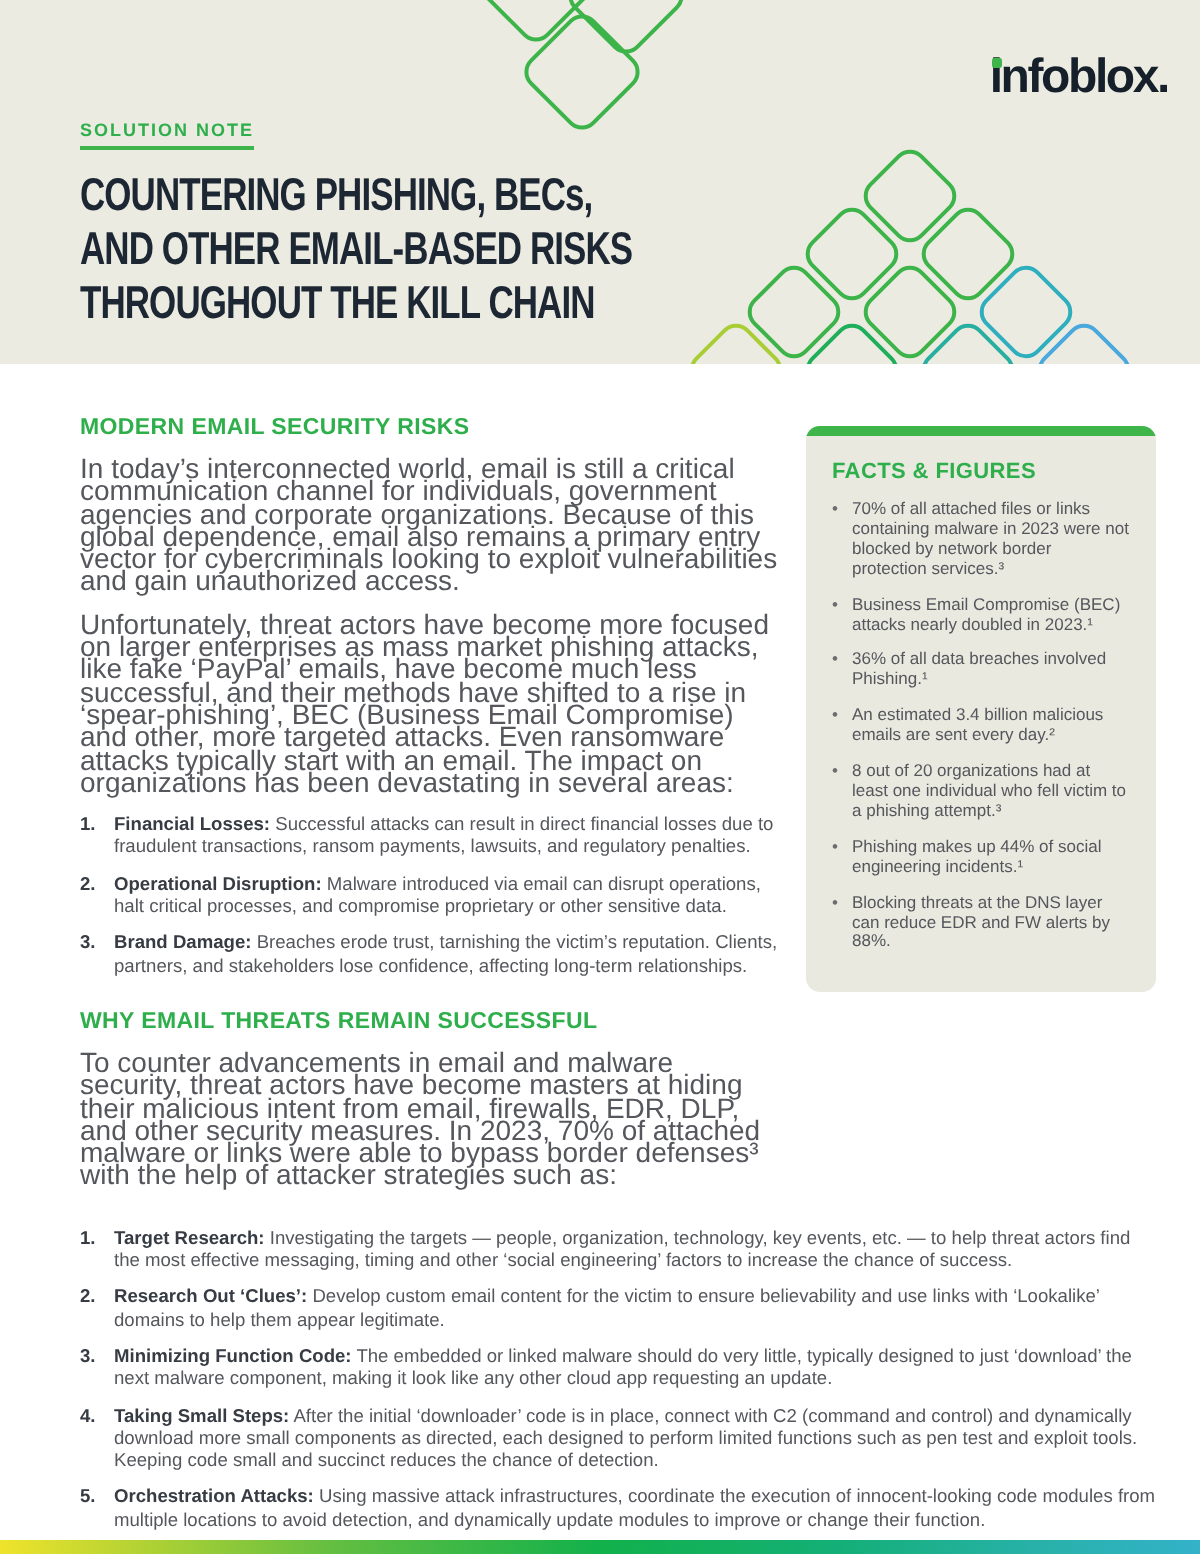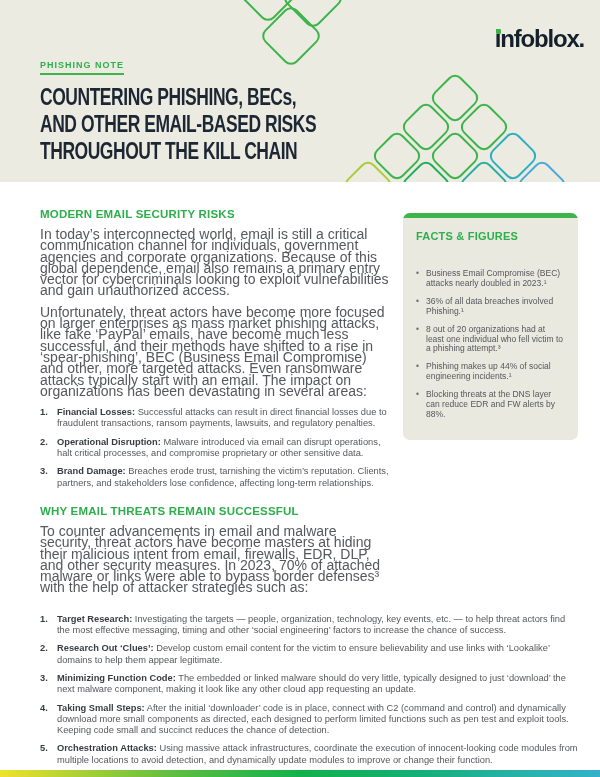--- a/index.html
+++ b/index.html
@@ -57,21 +57,21 @@
   }
   .nbody { font-size:9.3px; line-height:11.3px; color:#55575C; }
   .nbody b { color:#373C44; }
   
   .sidebar { width:175px; flex:none; margin-left:13px; margin-top:31px; }
   .card { background:#E9E9E0; border-radius:7px; overflow:hidden; }
   .card-top { height:5px; background:#3DB54A; }
   .card-body { padding:12px 13px 12px 13px; }
   .card-heading {
     font-size:11px; font-weight:bold; color:#2EAF4B; letter-spacing:0.2px;
-    margin-bottom:27px;
+    margin-bottom:8px;
   }
   .fact {
     position:relative; padding-left:10px; margin-bottom:8px;
     font-size:8.5px; line-height:9.9px; color:#55575C; list-style:none;
   }
   .fact::before { content:"•"; position:absolute; left:0; top:0; color:#6b6d70; }
   
   .footer-bar {
     position:absolute; left:0; right:0; bottom:0; height:7px;
     background:linear-gradient(90deg,#EFE32B 0%,#B6D333 11%,#62BE41 28%,
@@ -99,21 +99,21 @@
       <i class="dm" style="left:407px;top:166px;width:38px;height:38px;border-color:#1FAF5B;"></i>
       <i class="dm" style="left:465px;top:166px;width:38px;height:38px;border-color:#29AFA0;"></i>
       <i class="dm" style="left:523px;top:166px;width:38px;height:38px;border-color:#49A8DC;"></i>
     </div>
 
     <div class="logo">
       <span class="logo-text">infoblox.</span>
       <span class="logo-dot"></span>
     </div>
 
-    <div class="eyebrow">PHISHING NOTE</div>
+    <div class="eyebrow">SOLUTION NOTE</div>
 
     <h1 class="title">
       <span>COUNTERING PHISHING, BECs,</span>
       <span>AND OTHER EMAIL-BASED RISKS</span>
       <span>THROUGHOUT THE KILL CHAIN</span>
     </h1>
   </header>
 
   <div class="content">
     <div class="row">
@@ -142,22 +142,24 @@
         <p class="para">To counter advancements in email and malware security, threat actors have become masters at hiding their malicious intent from email, firewalls, EDR, DLP, and other security measures. In 2023, 70% of attached malware or links were able to bypass border defenses³ with the help of attacker strategies such as:</p>
 
       </div>
 
       <aside class="sidebar">
         <div class="card">
           <div class="card-top"></div>
           <div class="card-body">
             <div class="card-heading">FACTS &amp; FIGURES</div>
             <ul>
+              <li class="fact">70% of all attached files or links containing malware in 2023 were not blocked by network border protection services.³</li>
               <li class="fact">Business Email Compromise (BEC) attacks nearly doubled in 2023.¹</li>
               <li class="fact">36% of all data breaches involved Phishing.¹</li>
+              <li class="fact">An estimated 3.4 billion malicious emails are sent every day.²</li>
               <li class="fact">8 out of 20 organizations had at least one individual who fell victim to a phishing attempt.³</li>
               <li class="fact">Phishing makes up 44% of social engineering incidents.¹</li>
               <li class="fact">Blocking threats at the DNS layer can reduce EDR and FW alerts by 88%.</li>
             </ul>
           </div>
         </div>
       </aside>
     </div>
 
     <div class="nlist full">

